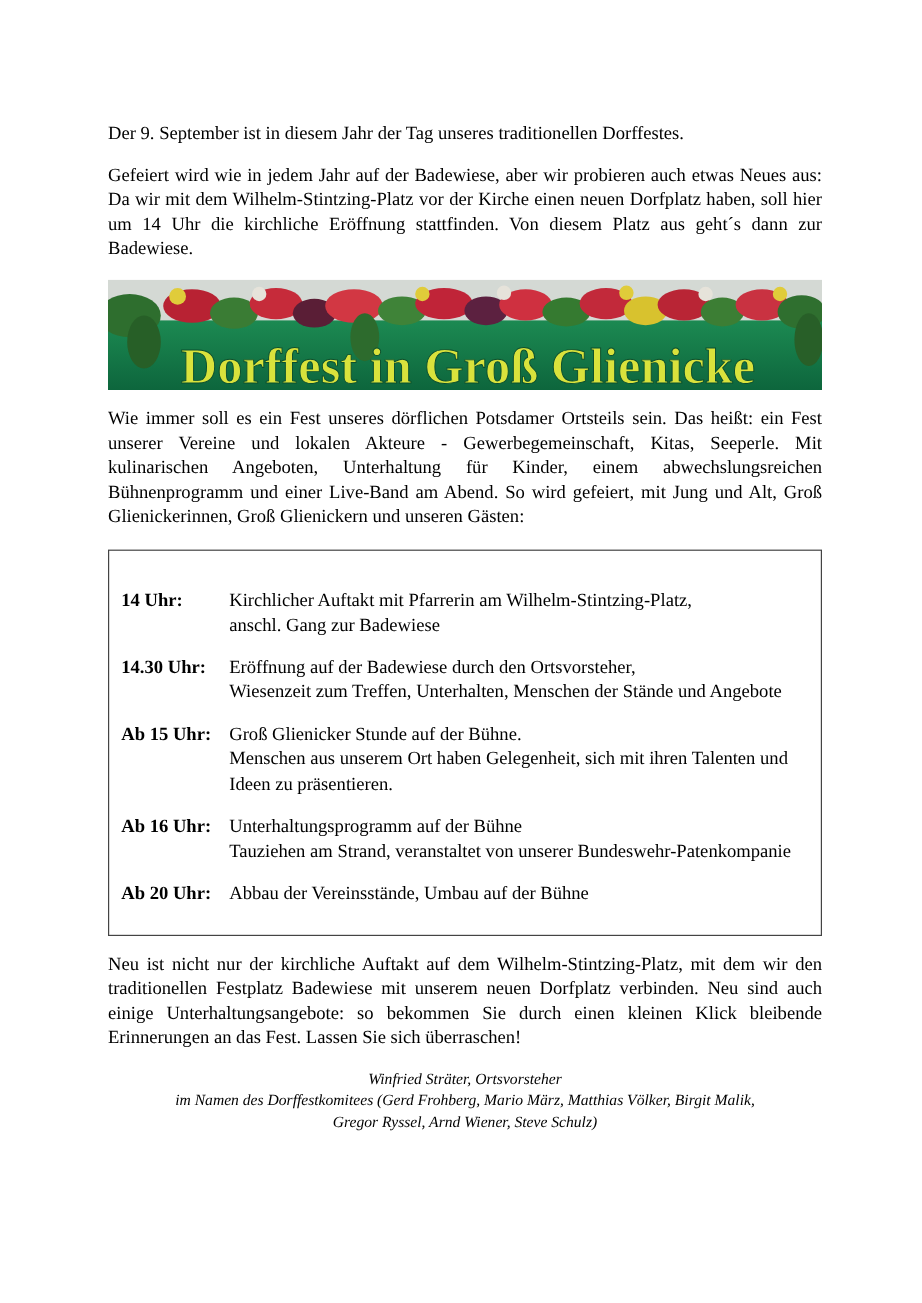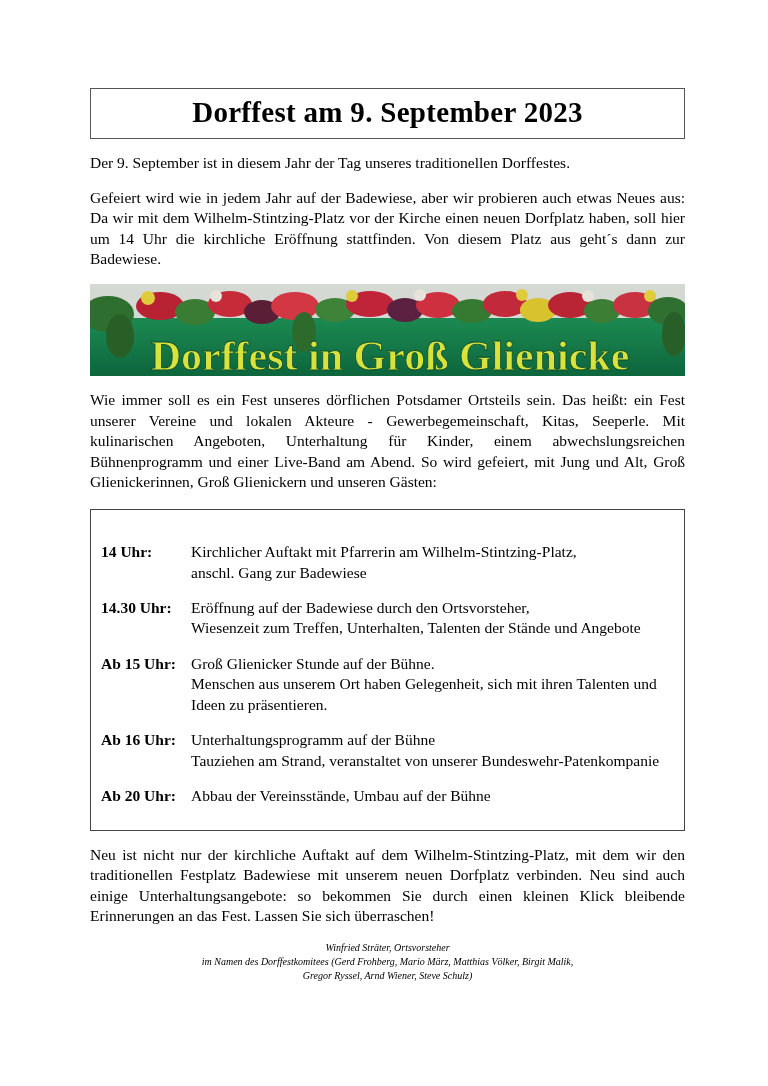--- a/index.html
+++ b/index.html
@@ -60,34 +60,31 @@
     font-weight: bold;
   }
   .schedule-desc {
     white-space: pre-line;
     flex: 1;
   }
   .closing { margin-top: 16px; }
   .signature {
     text-align: center;
     font-style: italic;
-    font-size: 10px;
+    font-size: 13px;
     line-height: 1.38;
     margin-top: 0;
     white-space: pre-line;
   }
 </style>
 </head>
 <body>
 
 <div class="page">
 
-  <div class="title-box">
-    <div class="doc-title">Dorffest am 9. September 2023</div>
-  </div>
 
   <p class="body-text">Der 9. September ist in diesem Jahr der Tag unseres traditionellen Dorffestes.</p>
 
   <p class="body-text">Gefeiert wird wie in jedem Jahr auf der Badewiese, aber wir probieren auch etwas Neues aus: Da wir mit dem Wilhelm-Stintzing-Platz vor der Kirche einen neuen Dorfplatz haben, soll hier um 14 Uhr die kirchliche Eröffnung stattfinden. Von diesem Platz aus geht´s dann zur Badewiese.</p>
 
   <div class="photo-wrap">
     <svg width="595" height="104" viewBox="0 0 595 104" preserveAspectRatio="none">
       <defs>
         <linearGradient id="bannerGrad" x1="0" y1="0" x2="0" y2="1">
           <stop offset="0" stop-color="#1c8a52"></stop>
@@ -136,21 +133,21 @@
 
   <div class="schedule-box">
     <div class="schedule-row">
       <div class="schedule-time">14 Uhr:</div>
       <div class="schedule-desc">Kirchlicher Auftakt mit Pfarrerin am Wilhelm-Stintzing-Platz,
 anschl. Gang zur Badewiese</div>
     </div>
     <div class="schedule-row">
       <div class="schedule-time">14.30 Uhr:</div>
       <div class="schedule-desc">Eröffnung auf der Badewiese durch den Ortsvorsteher,
-Wiesenzeit zum Treffen, Unterhalten, Talenten der Stände und Angebote</div>
+Wiesenzeit zum Treffen, Unterhalten, Menschen der Stände und Angebote</div>
     </div>
     <div class="schedule-row">
       <div class="schedule-time">Ab 15 Uhr:</div>
       <div class="schedule-desc">Groß Glienicker Stunde auf der Bühne.
 Menschen aus unserem Ort haben Gelegenheit, sich mit ihren Talenten und Ideen zu präsentieren.</div>
     </div>
     <div class="schedule-row">
       <div class="schedule-time">Ab 16 Uhr:</div>
       <div class="schedule-desc">Unterhaltungsprogramm auf der Bühne
 Tauziehen am Strand, veranstaltet von unserer Bundeswehr-Patenkompanie</div>

